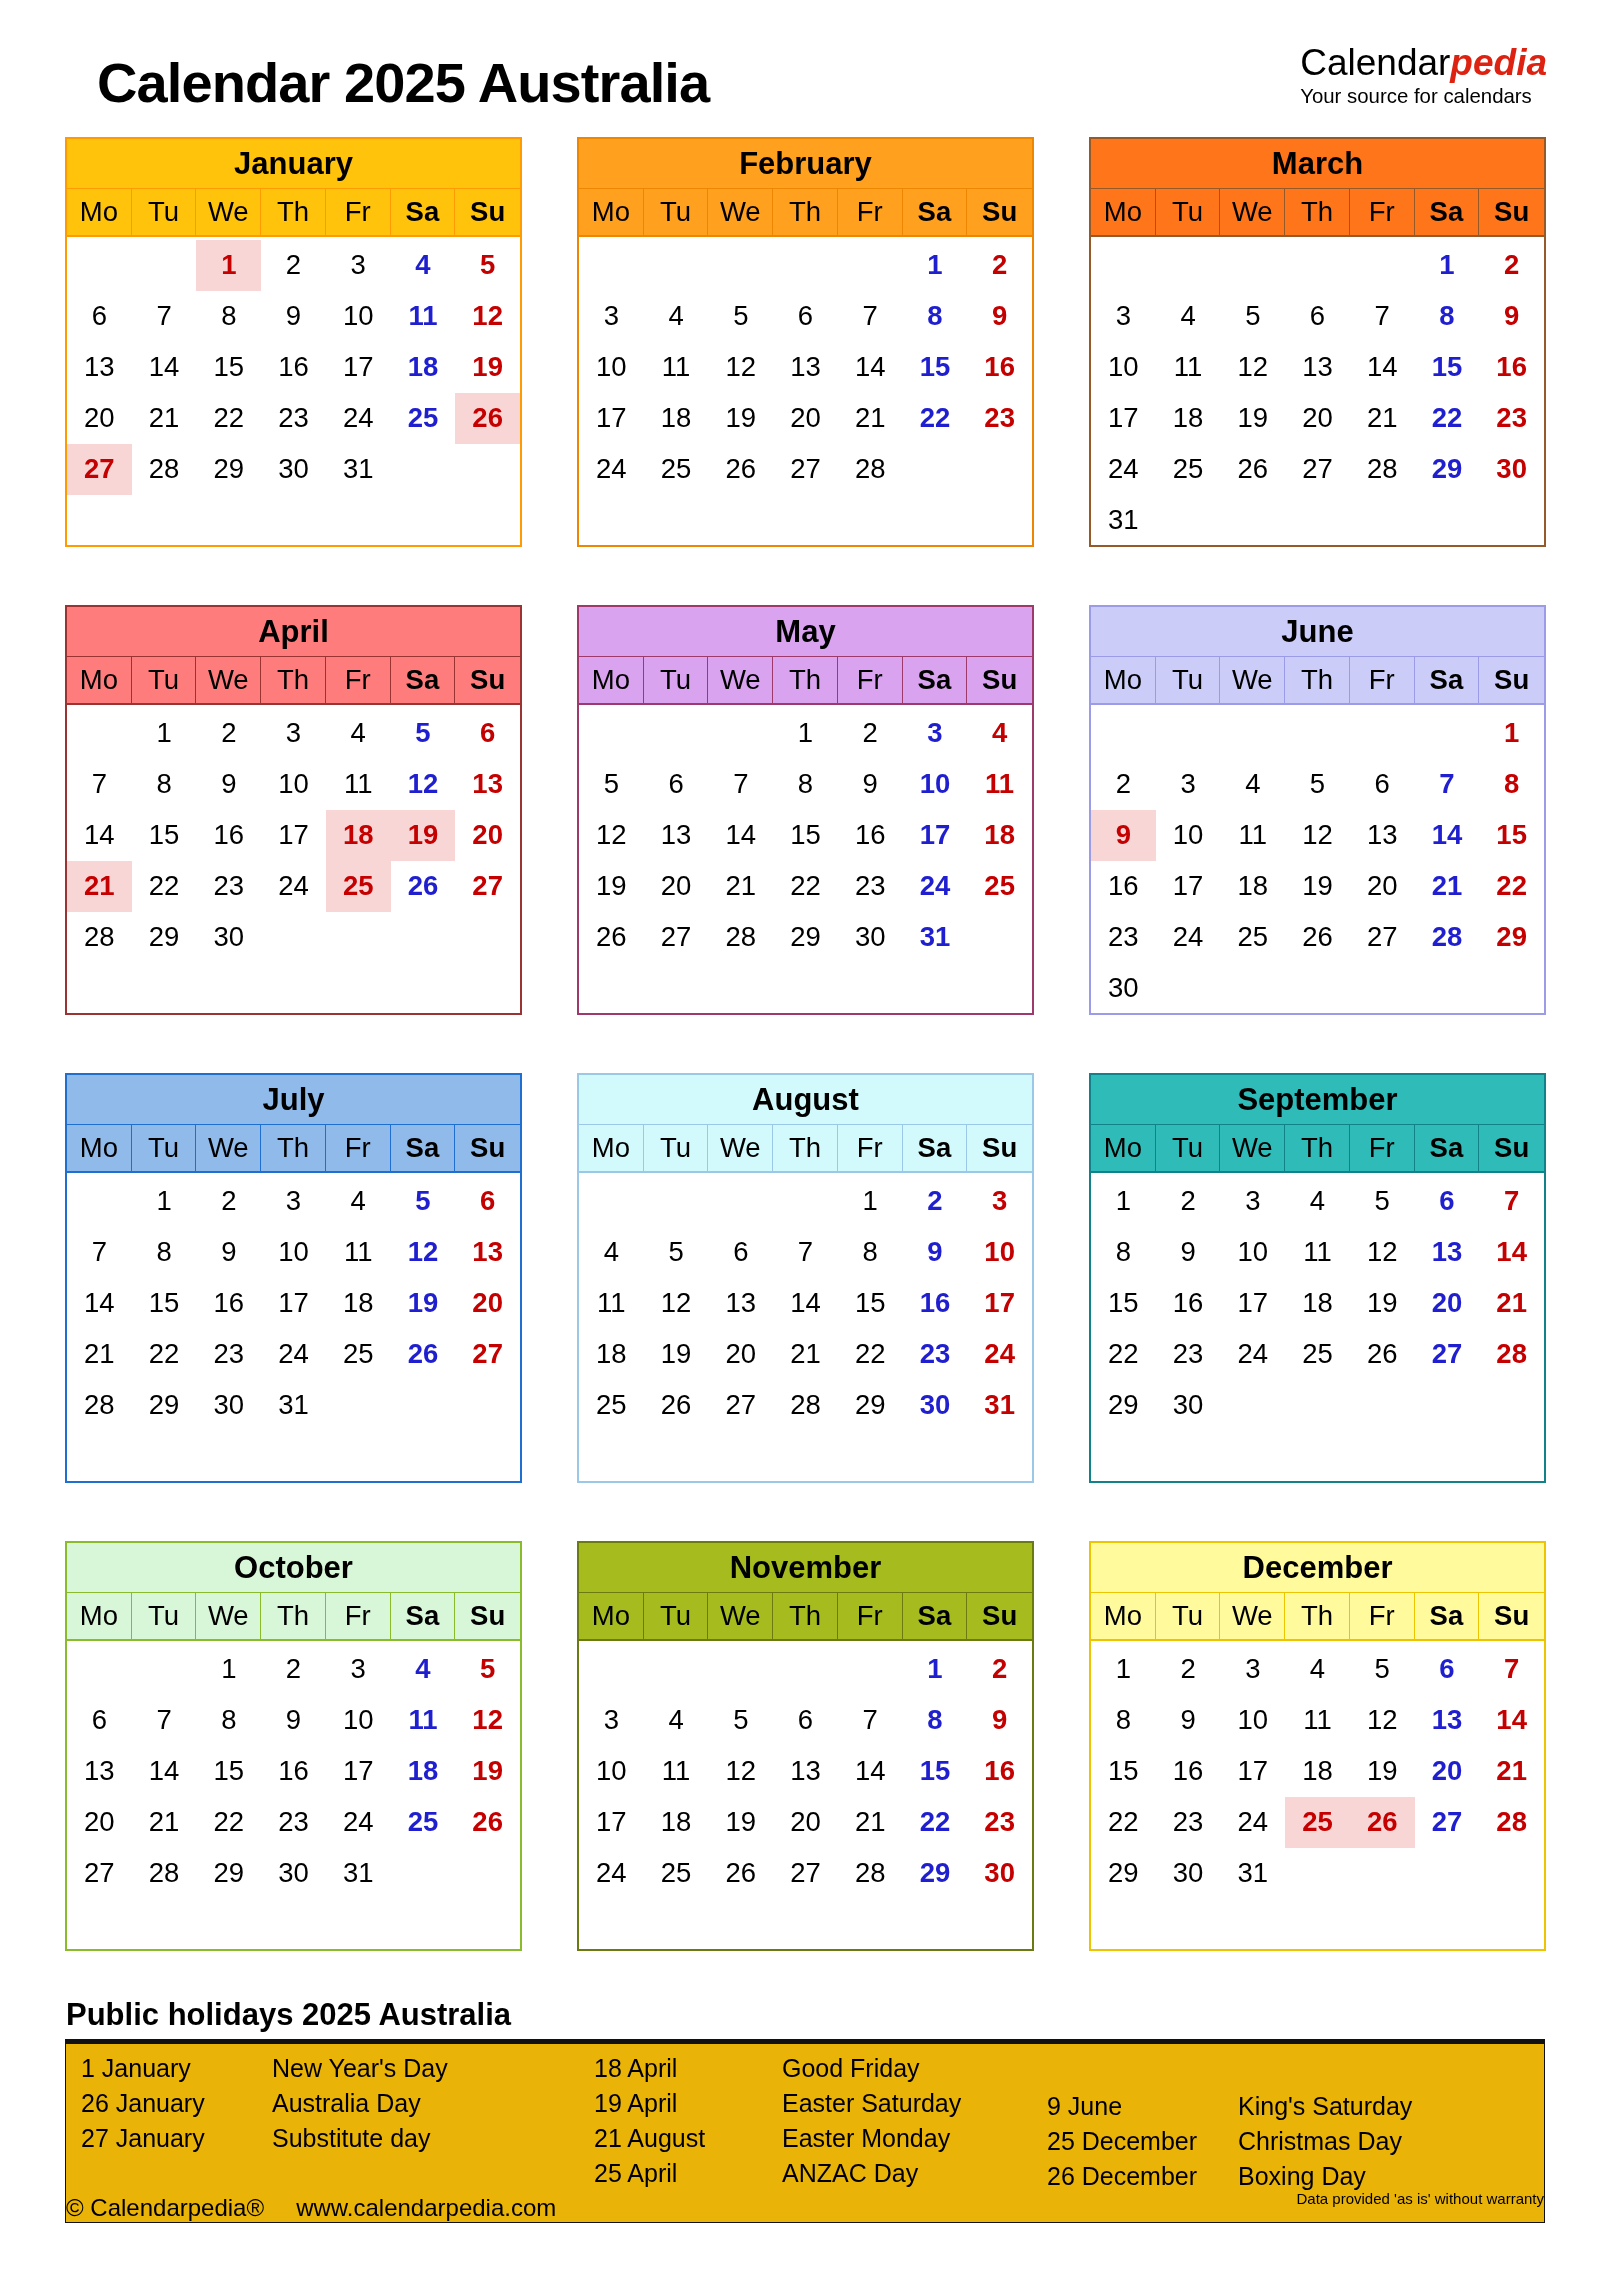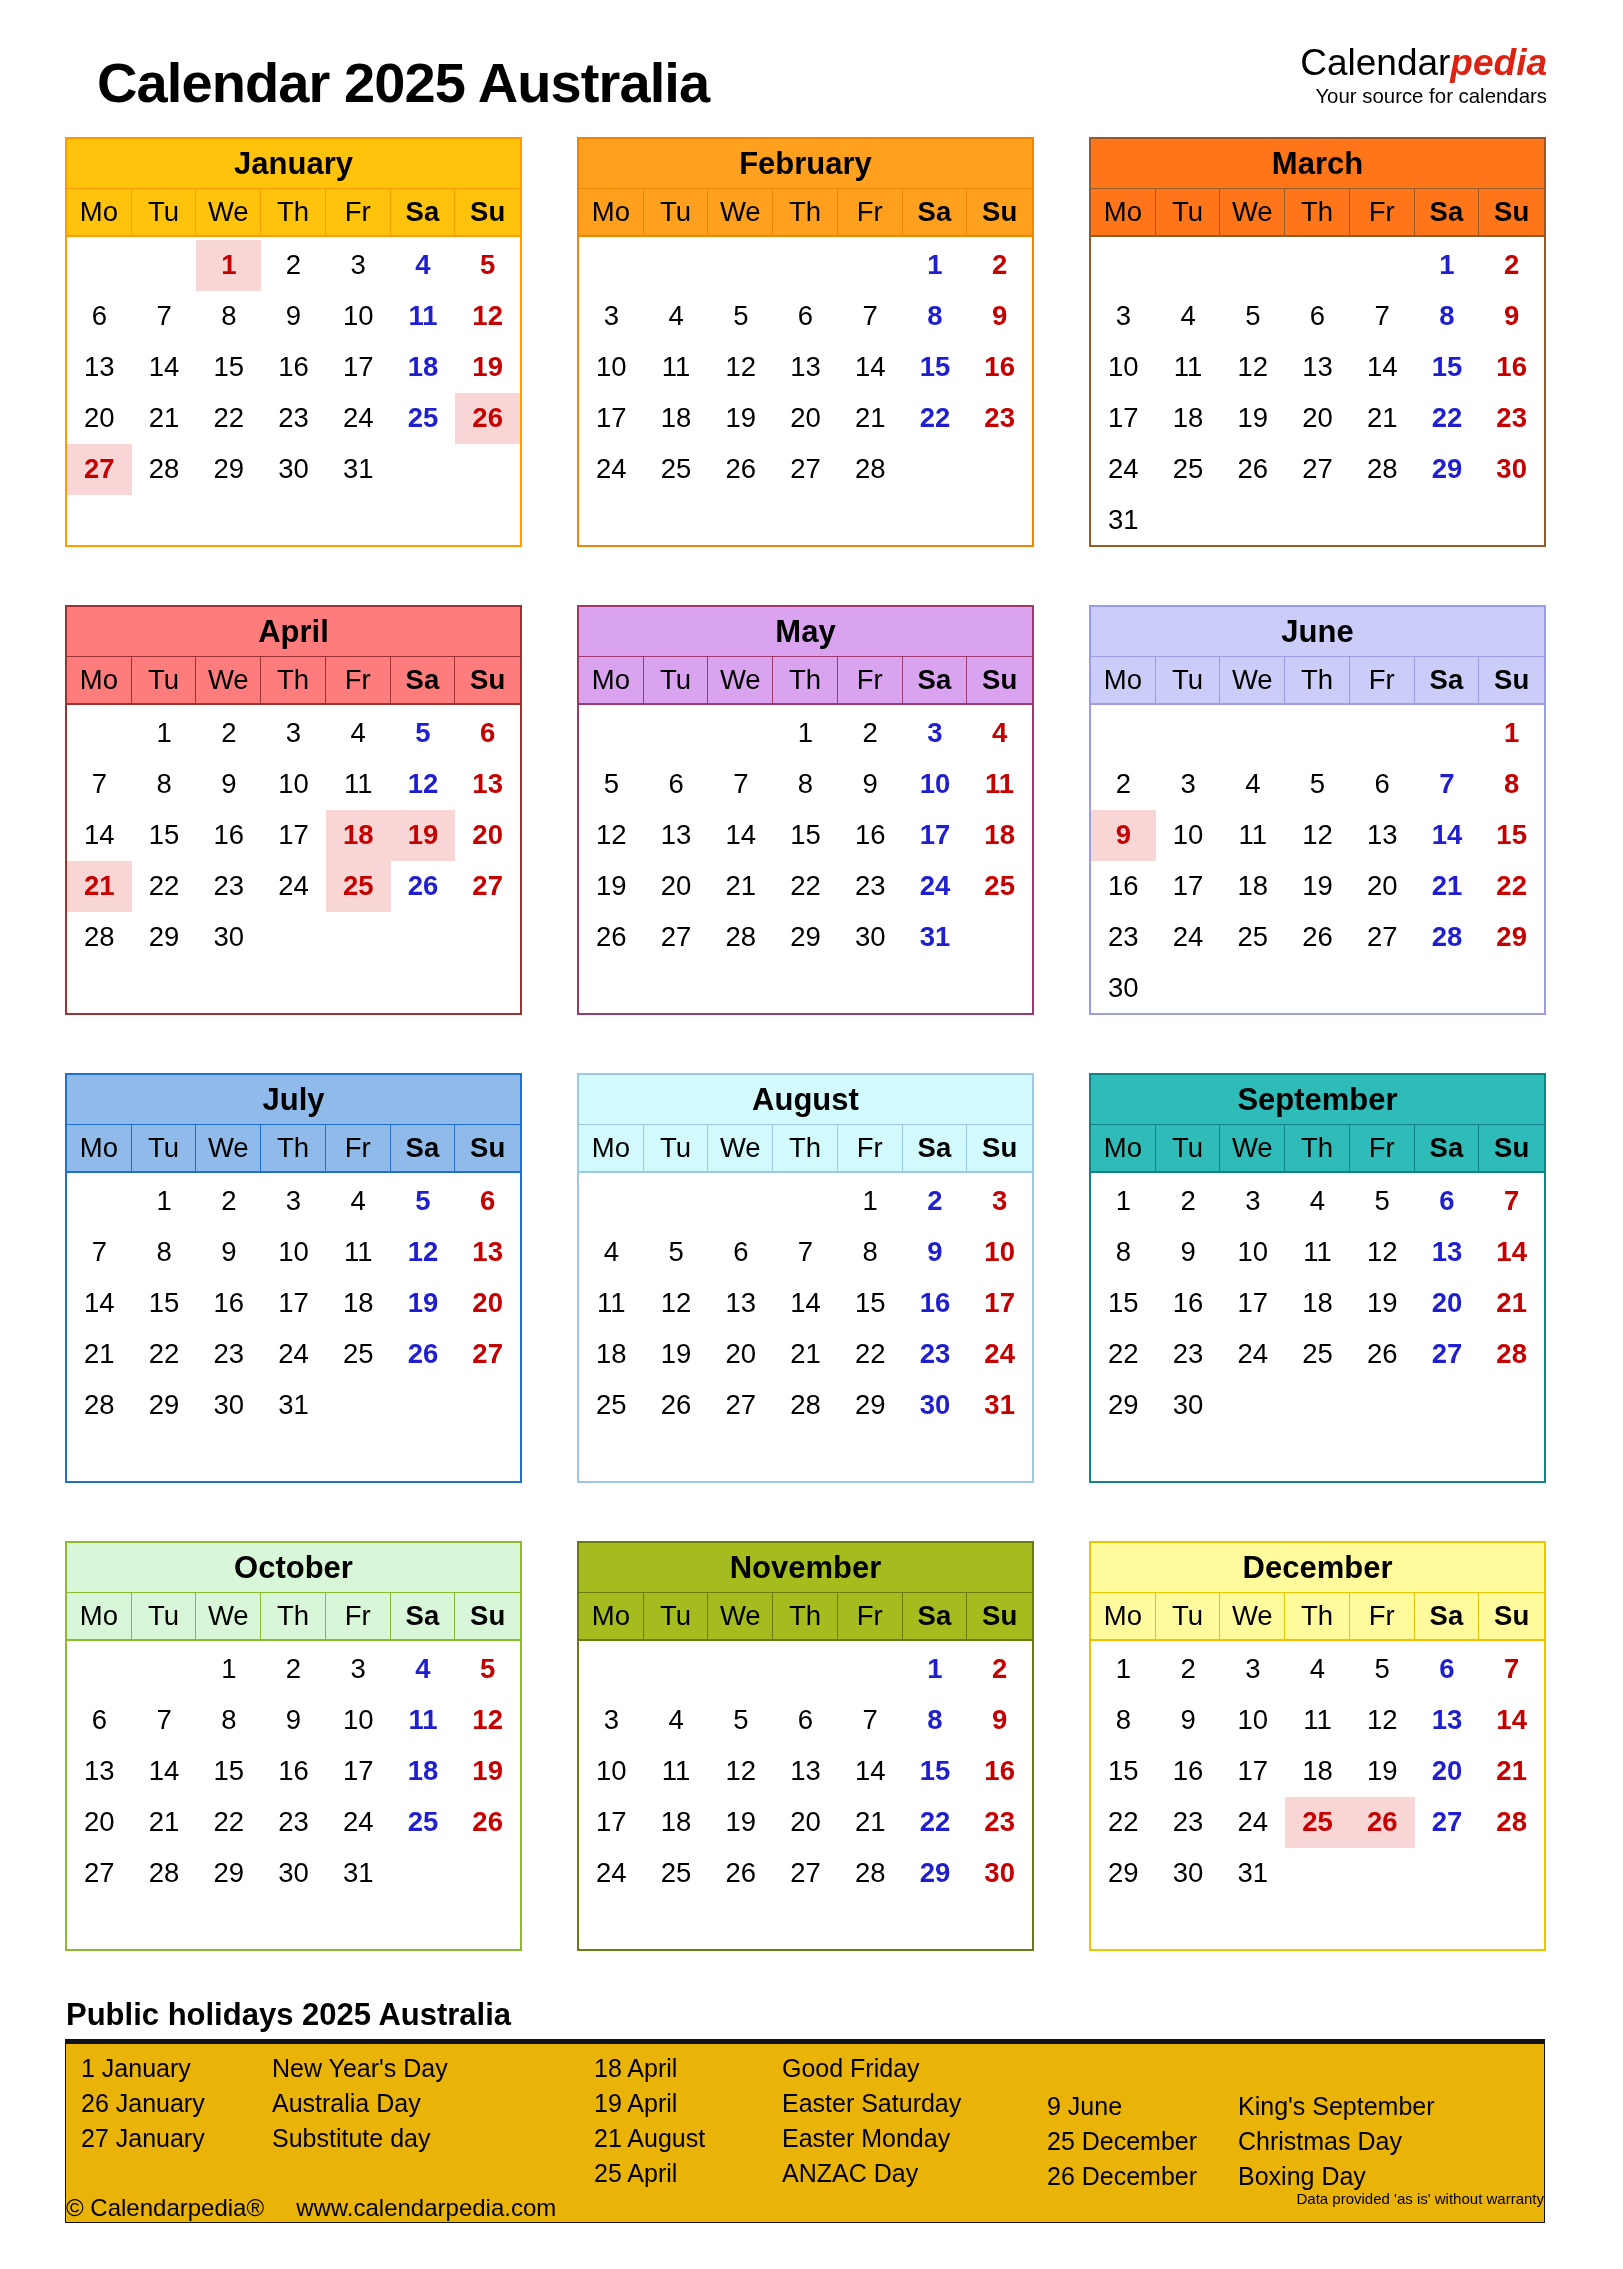--- a/index.html
+++ b/index.html
@@ -5,21 +5,21 @@
   html,body{margin:0;padding:0;background:#fff;}
   .page{
     position:relative;width:1623px;height:2270px;background:#fff;
     font-family:"Liberation Sans", sans-serif;color:#000;overflow:hidden;
   }
   
   .page-title{
     position:absolute;left:80px;top:35px;margin:17px;
     font-size:56px;font-weight:bold;letter-spacing:-0.9px;line-height:1.1;
   }
-  .logo{position:absolute;top:44px;right:76px;text-align:right;line-height:1.05;}
+  .logo{position:absolute;top:44px;right:76px;text-align:left;line-height:1.05;}
   .logo-main{font-size:37px;}
   .logo-red{color:var(--logo-red);font-style:italic;font-weight:bold;}
   .logo-tagline{font-size:20.4px;margin-top:2.7px;}
   
   .months{
     position:absolute;left:65px;top:137px;
     display:grid;grid-template-columns:repeat(3,457px);column-gap:55px;row-gap:58px;
   }
   .month{height:410px;border:2.7px solid var(--bd);box-sizing:border-box;background:#fff;}
   .month-title{
@@ -777,21 +777,21 @@
           <span class="hname">Easter Monday</span>
         </div>
         <div class="hrow">
           <span class="hdate">25 April</span>
           <span class="hname">ANZAC Day</span>
         </div>
       </div>
       <div class="hgroup">
         <div class="hrow">
           <span class="hdate">9 June</span>
-          <span class="hname">King's September</span>
+          <span class="hname">King's Saturday</span>
         </div>
         <div class="hrow">
           <span class="hdate">25 December</span>
           <span class="hname">Christmas Day</span>
         </div>
         <div class="hrow">
           <span class="hdate">26 December</span>
           <span class="hname">Boxing Day</span>
         </div>
       </div>

